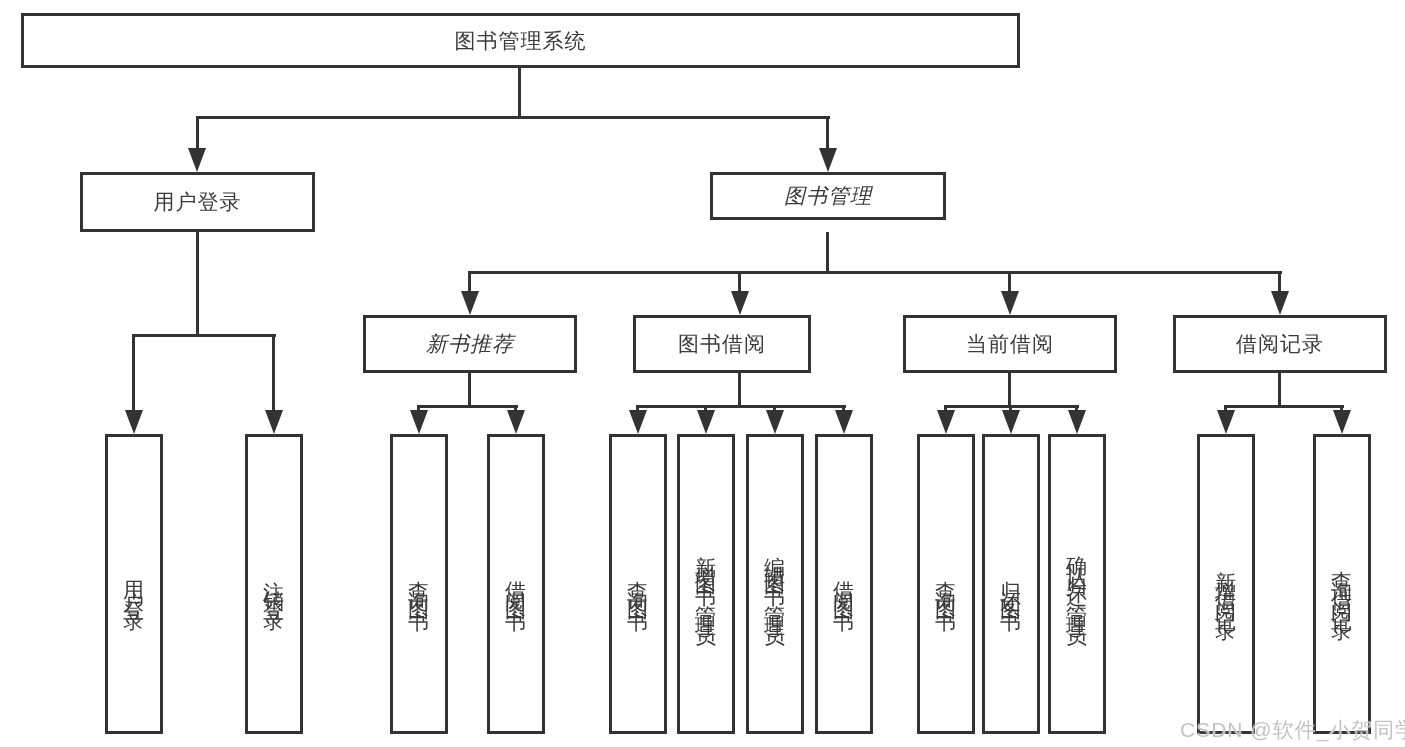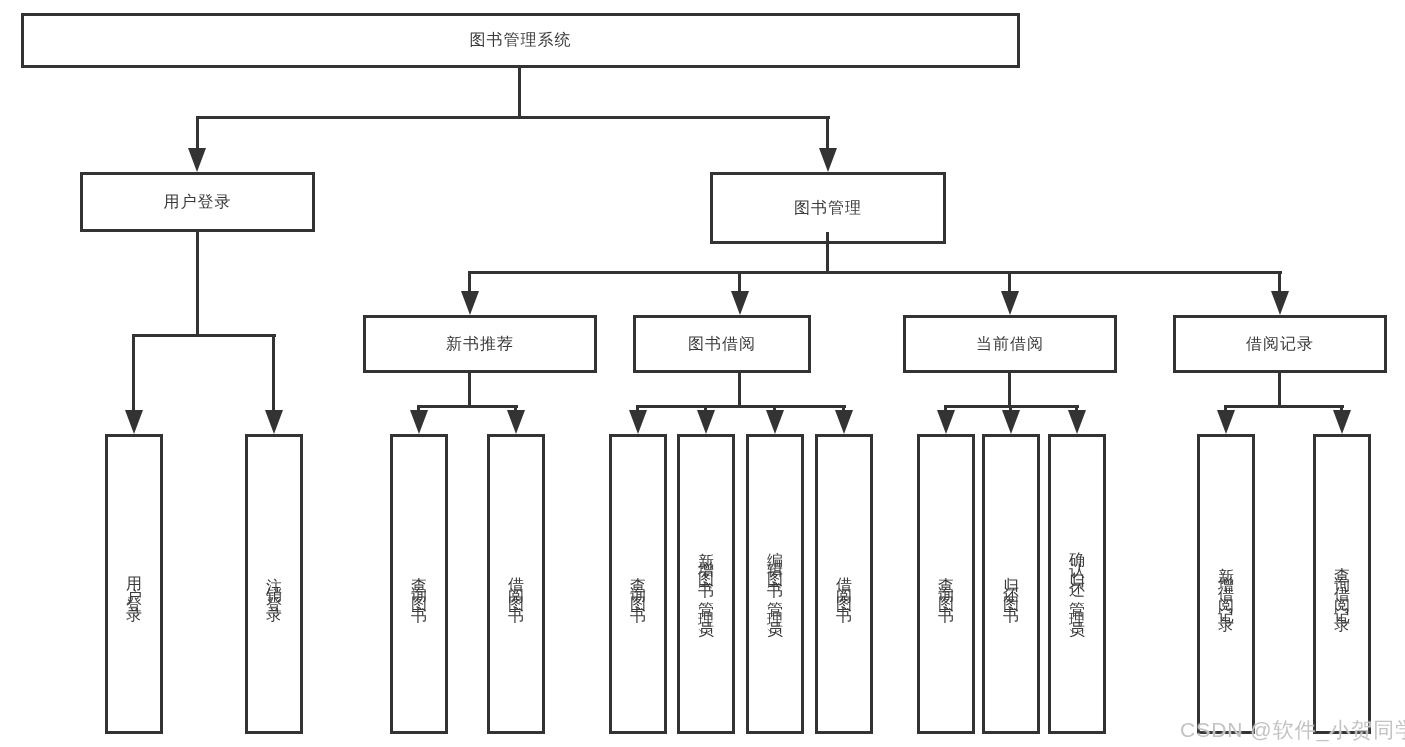--- a/index.html
+++ b/index.html
@@ -2,21 +2,21 @@
 <html lang="zh"><head>
 <meta charset="utf-8">
 <title>图书管理系统</title>
 <style>
   html,body{margin:0;padding:0;background:#ffffff;}
   body{font-family:"Liberation Sans",sans-serif;color:#3a3a3a;}
   .canvas{position:relative;width:1405px;height:747px;background:#ffffff;overflow:hidden;}
 
   
   .box{position:absolute;box-sizing:border-box;border:3px solid #333333;background:#ffffff;
-       display:flex;align-items:center;justify-content:center;font-size:16px;color:#3a3a3a;}
+       display:flex;align-items:center;justify-content:center;font-size:21px;color:#3a3a3a;}
   .box-h{letter-spacing:1px;}
   .box-v span{writing-mode:vertical-rl;text-orientation:mixed;letter-spacing:10px;
               line-height:1;display:block;}
 
   
   .vline,.hline{position:absolute;background:#333333;}
   .vline{width:3px;}
   .hline{height:3px;}
   .arrow{position:absolute;width:0;height:0;
          border-left:9px solid transparent;border-right:9px solid transparent;
@@ -37,21 +37,21 @@
   <div class="vline" style="left:518px;top:68px;height:50px;"></div>
   <div class="hline" style="left:196px;top:116px;width:634px;"></div>
   <div class="vline" style="left:196px;top:116px;height:36px;"></div>
   <div class="vline" style="left:826px;top:116px;height:36px;"></div>
   <div class="arrow" style="left:188px;top:148px;"></div>
   <div class="arrow" style="left:819px;top:148px;"></div>
 
   <div class="box box-h" style="left:80px;top:172px;width:235px;height:60px;">
     <span>用户登录</span>
   </div>
-  <div class="box box-h" style="left:710px;top:172px;width:236px;height:72px;">
+  <div class="box box-h" style="left:710px;top:172px;width:236px;height:48px;font-style:italic;">
     <span>图书管理</span>
   </div>
 
   <div class="vline" style="left:196px;top:232px;height:105px;"></div>
   <div class="hline" style="left:132px;top:334px;width:144px;"></div>
   <div class="vline" style="left:132px;top:334px;height:78px;"></div>
   <div class="vline" style="left:272px;top:334px;height:78px;"></div>
   <div class="arrow" style="left:125px;top:410px;"></div>
   <div class="arrow" style="left:265px;top:410px;"></div>
 
@@ -59,21 +59,21 @@
   <div class="hline" style="left:468px;top:271px;width:814px;"></div>
   <div class="vline" style="left:468px;top:271px;height:22px;"></div>
   <div class="vline" style="left:738px;top:271px;height:22px;"></div>
   <div class="vline" style="left:1008px;top:271px;height:22px;"></div>
   <div class="vline" style="left:1278px;top:271px;height:22px;"></div>
   <div class="arrow" style="left:461px;top:291px;"></div>
   <div class="arrow" style="left:731px;top:291px;"></div>
   <div class="arrow" style="left:1001px;top:291px;"></div>
   <div class="arrow" style="left:1271px;top:291px;"></div>
 
-  <div class="box box-h" style="left:363px;top:315px;width:234px;height:58px;">
+  <div class="box box-h" style="left:363px;top:315px;width:214px;height:58px;font-style:italic;">
     <span>新书推荐</span>
   </div>
   <div class="box box-h" style="left:633px;top:315px;width:178px;height:58px;">
     <span>图书借阅</span>
   </div>
   <div class="box box-h" style="left:1173px;top:315px;width:214px;height:58px;">
     <span>借阅记录</span>
   </div>
   <div class="box box-h" style="left:903px;top:315px;width:214px;height:58px;">
     <span>当前借阅</span>

